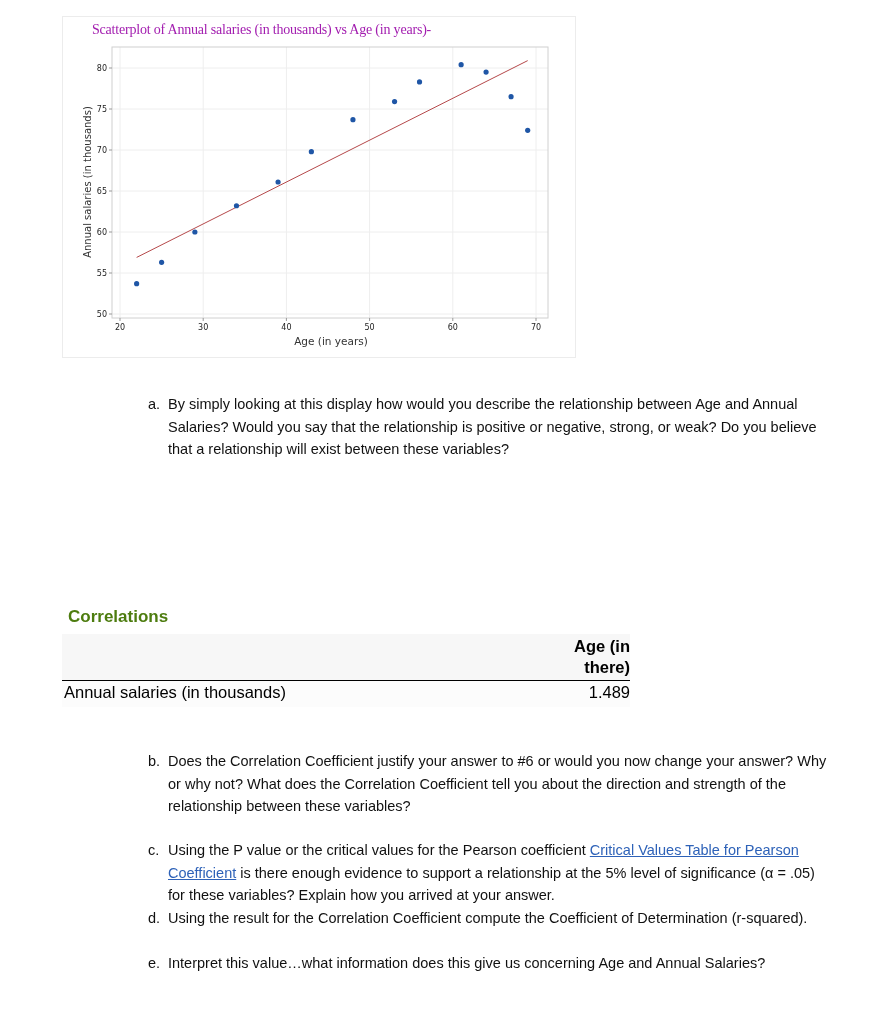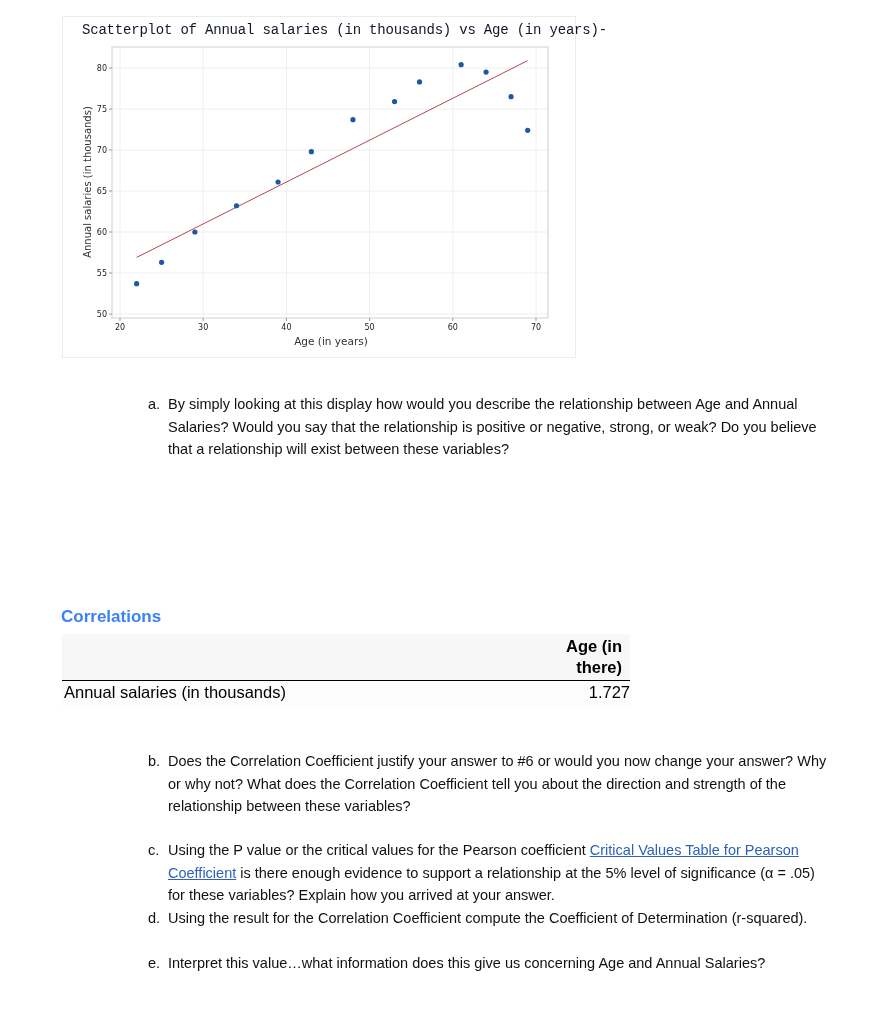--- a/index.html
+++ b/index.html
@@ -1,27 +1,27 @@
 <!DOCTYPE html>
 <html><head>
   <meta charset="utf-8">
   <style>
     html, body { margin: 0; padding: 0; background: #ffffff; }
     body { width: 888px; height: 1024px; position: relative; overflow: hidden; font-family: "DejaVu Sans", sans-serif; color: #000; }
     .chart-frame { position: absolute; left: 62px; top: 16px; width: 514px; height: 342px; border: 1px solid #ececec; background: #fff; box-sizing: border-box; }
-    .chart-title { position: absolute; left: 82px; top: 22px; font-size: 14px; color: #0f172a; font-family: Liberation Mono, monospace; letter-spacing: -0.2px; }
+    .chart-title { position: absolute; left: 92px; top: 22px; font-size: 14px; color: #a21caf; font-family: Liberation Serif, serif; letter-spacing: -0.2px; }
     svg.plot { position: absolute; left: 0; top: 0; }
     .q { position: absolute; left: 148px; width: 680px; font-family: "Liberation Sans", sans-serif; font-size: 14.5px; line-height: 22.5px; color: #111; }
     .q .lbl { position: absolute; left: 0; top: 0; }
     .q .txt { margin-left: 20px; display: block; }
     .link { color: #2e62b8; text-decoration: underline; }
-    .corr-title { position: absolute; left: 61px; top: 607px; font-family: "Liberation Sans", sans-serif; font-weight: bold; font-size: 17px; color: #3b82f6; }
+    .corr-title { position: absolute; left: 68px; top: 607px; font-family: "Liberation Sans", sans-serif; font-weight: bold; font-size: 17px; color: #4d7c0f; }
     .corr-table { position: absolute; left: 62px; top: 634px; width: 568px; }
     .corr-head { height: 46px; background: #f7f7f7; border-bottom: 1px solid #000; position: relative; }
-    .corr-colhead { position: absolute; right: 8px; top: 2px; text-align: right; font-family: "Liberation Sans", sans-serif; font-weight: bold; font-size: 16.5px; line-height: 21px; width: 80px; }
+    .corr-colhead { position: absolute; right: 0; top: 2px; text-align: right; font-family: "Liberation Sans", sans-serif; font-weight: bold; font-size: 16.5px; line-height: 21px; width: 80px; }
     .corr-row { position: relative; height: 26px; background: #fcfcfc; }
     .corr-rowlabel { position: absolute; left: 2px; top: 2px; font-family: "Liberation Sans", sans-serif; font-size: 16.5px; }
     .corr-val { position: absolute; right: 0; top: 2px; font-family: "Liberation Sans", sans-serif; font-size: 16.5px; }
   </style>
 </head>
 <body>
 
 <div class="chart-frame"></div>
 <div class="chart-title">Scatterplot of Annual salaries (in thousands) vs Age (in years)-</div>
 
@@ -94,21 +94,21 @@
 <div class="corr-title">Correlations</div>
 <div class="corr-table">
   <div class="corr-head">
     <div class="corr-colhead">
       <div>Age (in</div>
       <div>there)</div>
     </div>
   </div>
   <div class="corr-row">
     <span class="corr-rowlabel">Annual salaries (in thousands)</span>
-    <span class="corr-val">1.727</span>
+    <span class="corr-val">1.489</span>
   </div>
 </div>
 
 <div class="q" style="top:750px;">
   <span class="lbl">b.</span>
   <span class="txt">Does the Correlation Coefficient justify your answer to #6 or would you now change your answer?  Why or why not?  What does the Correlation Coefficient tell you about the direction and strength of the relationship between these variables?</span>
 </div>
 
 <div class="q" style="top:839px;">
   <span class="lbl">c.</span>

